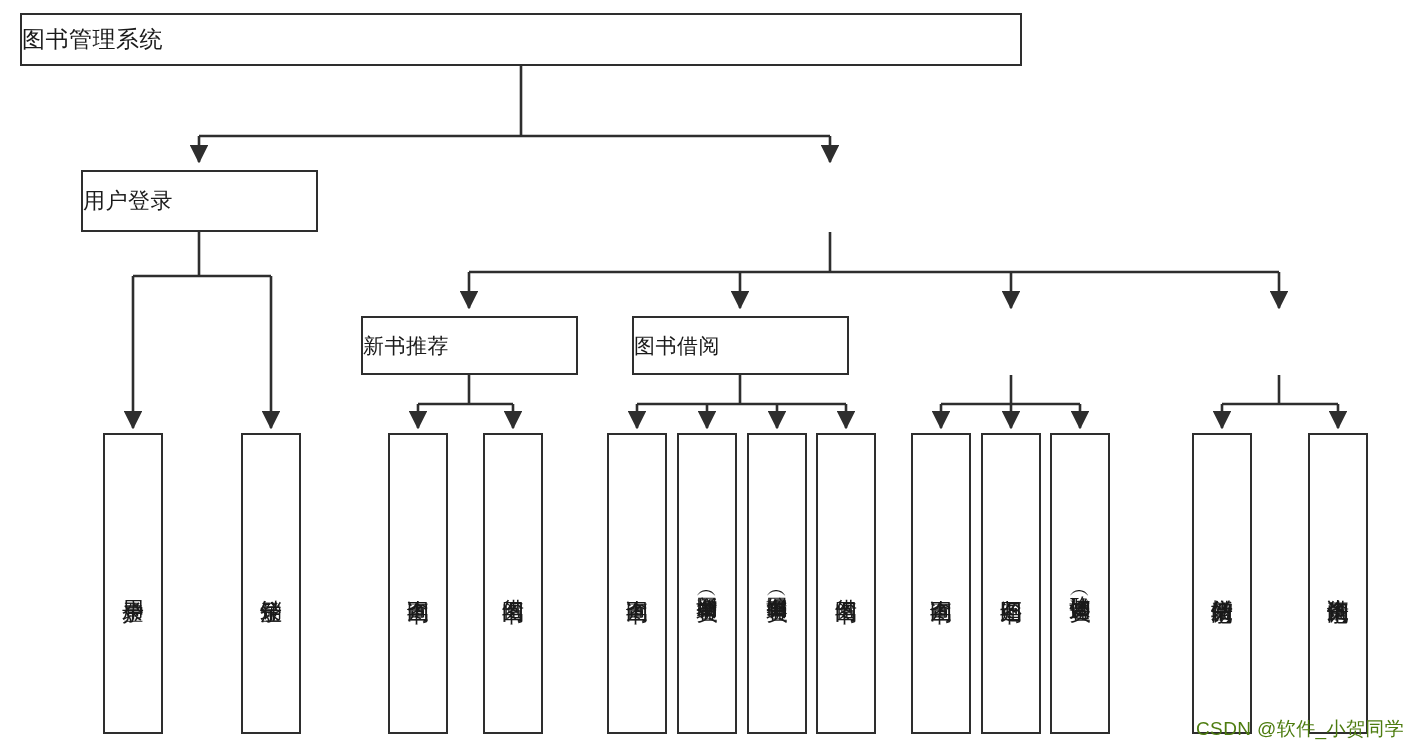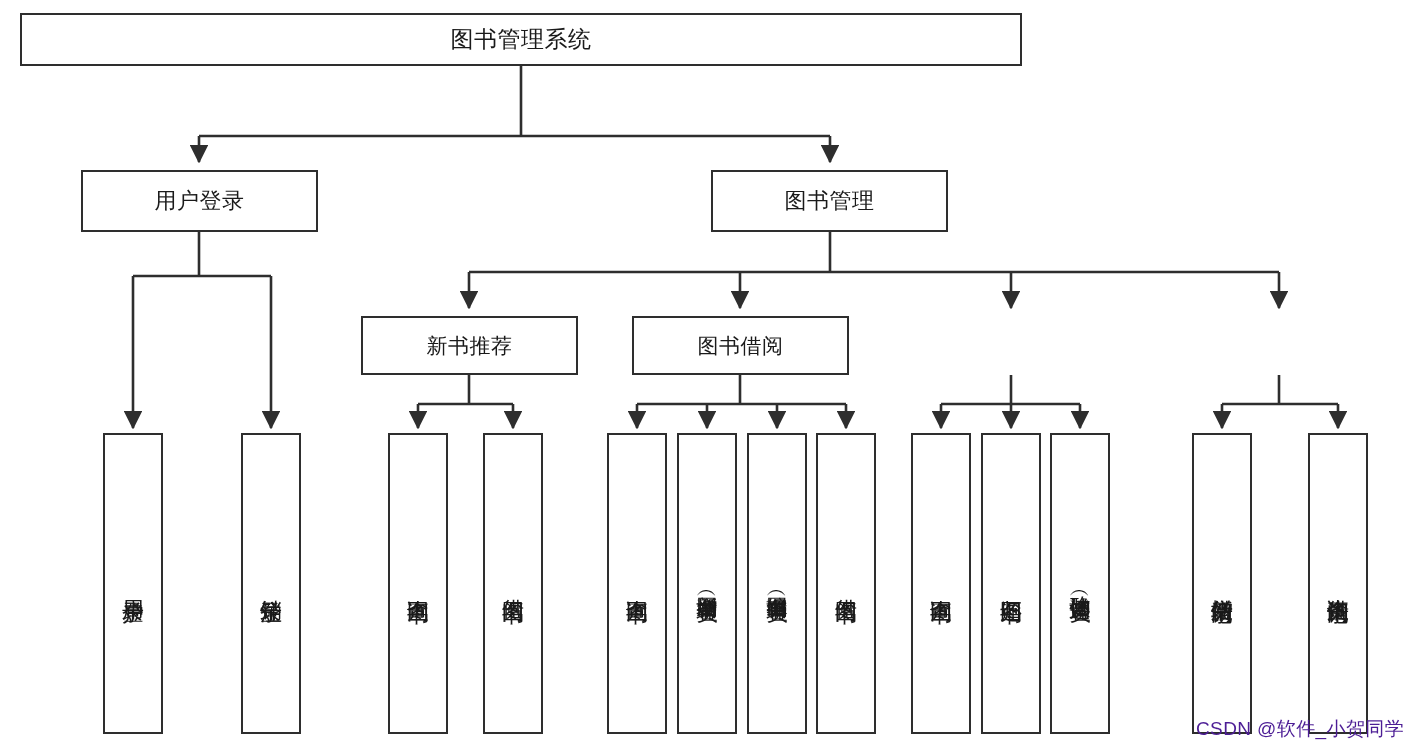--- a/index.html
+++ b/index.html
@@ -20,21 +20,20 @@
     left: 0; top: 0;
     width: 1405px; height: 747px;
     pointer-events: none;
   }
   .node {
     position: absolute;
     border: 2px solid #2e2e2e;
     background: #ffffff;
     display: flex;
     align-items: center;
-    justify-content: center;
     color: #1a1a1a;
     z-index: 2;
   }
   .node .lbl {
     display: block;
     text-align: center;
     line-height: 1.32;
     letter-spacing: 0.5px;
   }
   .node.root .lbl   { font-size: 23px; }
@@ -48,21 +47,21 @@
     writing-mode: vertical-rl;
     text-orientation: upright;
     font-size: 22px;
     line-height: 1.08;
     letter-spacing: 1px;
     white-space: nowrap;
   }
   .node.leaf.tall .lbl { line-height: 1.04; font-size: 21px; }
   .watermark {
     position: absolute;
-    color: #4c1d95;
+    color: #4d7c0f;
     font-size: 19px;
     white-space: nowrap;
     z-index: 5;
     letter-spacing: 0.4px;
   }
 </style>
 </head>
 <body>
 
 <div id="canvas">
@@ -117,23 +116,20 @@
     </g>
   </svg>
 
   <div class="node root" style="left:20px; top:13px; width:1002px; height:53px;">
     <span class="lbl">图书管理系统</span>
   </div>
 
   <div class="node lvl2" style="left:81px; top:170px; width:237px; height:62px;">
     <span class="lbl">用户登录</span>
   </div>
-  <div class="node lvl2" style="left:711px; top:170px; width:237px; height:62px;">
-    <span class="lbl">图书管理</span>
-  </div>
 
   <div class="node lvl3" style="left:632px; top:316px; width:217px; height:59px;">
     <span class="lbl">图书借阅</span>
   </div>
   <div class="node lvl3" style="left:361px; top:316px; width:217px; height:59px;">
     <span class="lbl">新书推荐</span>
   </div>
 
   <div class="node leaf" style="left:103px; top:433px; width:60px; height:301px;">
     <span class="lbl">用户登录</span>

